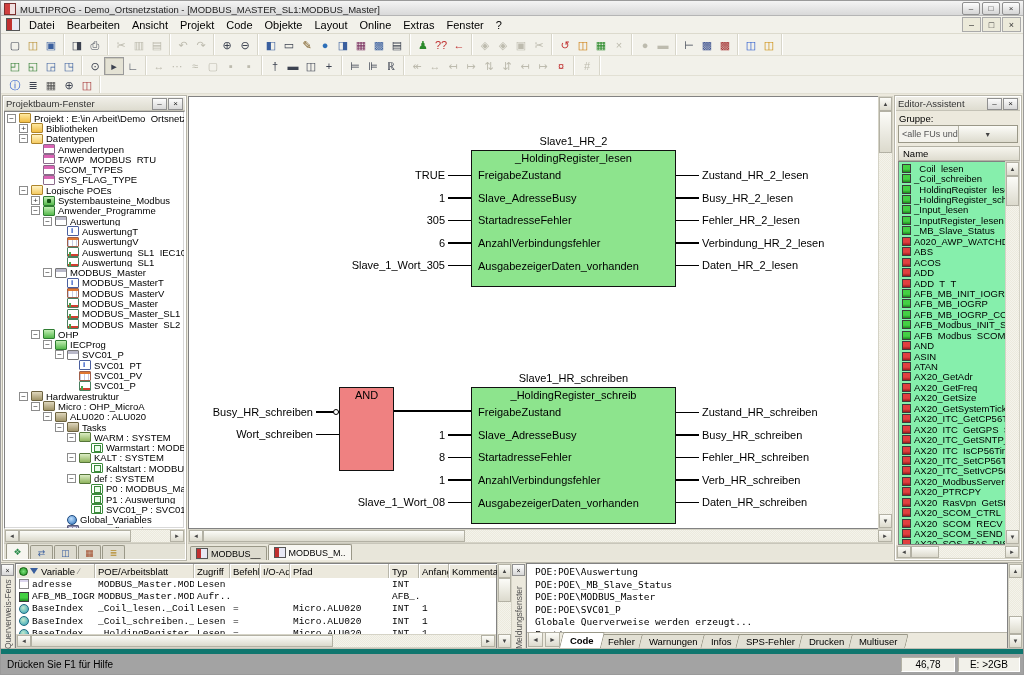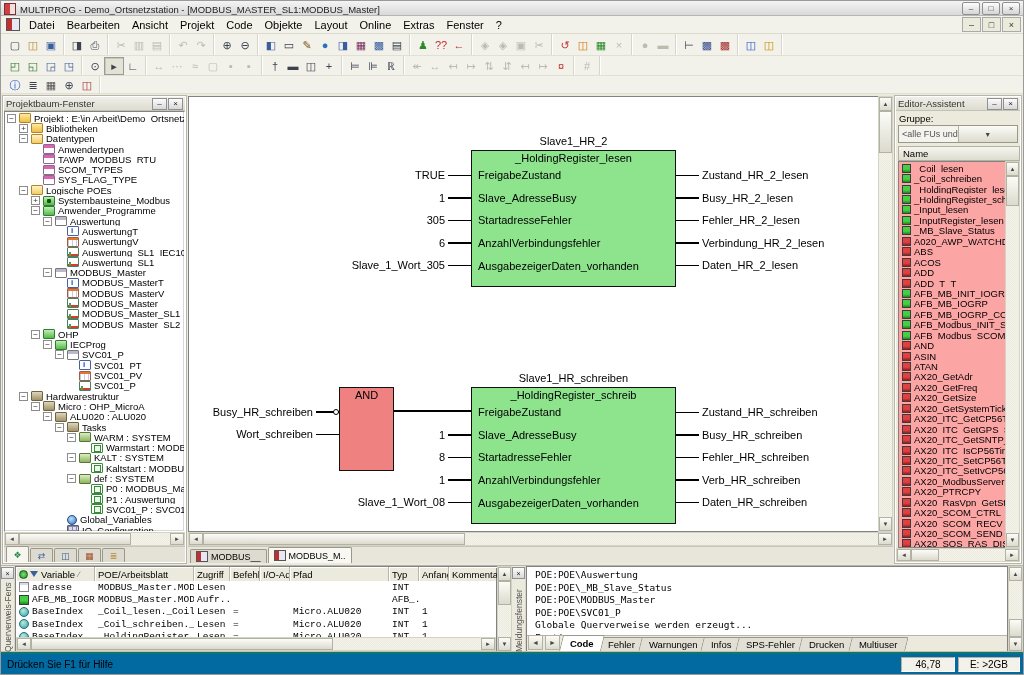--- a/index.html
+++ b/index.html
@@ -118,21 +118,21 @@
   
   .right{width:124px;flex:none;}
   .grp-label{font-size:9.5px;padding:2px 3px 1px;}
   .grp-select{height:16px;margin:0 2px 3px;display:flex;align-items:center;background:#f4f3ed;border:1px solid #9a9888;font-size:9px;color:#555;}
   .grp-select span{flex:1;padding:0 3px;white-space:nowrap;overflow:hidden;}
   .grp-dd{width:14px;height:100%;display:flex;align-items:center;justify-content:center;font-size:7px;
     background:linear-gradient(#fcfcf8,#dddbce);border-left:1px solid #b3b1a4;color:#444;}
   .name-head{height:13px;display:flex;align-items:center;font-size:9.5px;padding:0 4px;
     background:linear-gradient(#f6f5ee,#dedccf);border:1px solid #b3b1a4;margin:0 0 0 2px;}
   .alist-wrap{flex:1;display:flex;min-height:0;margin-left:2px;}
-  .alist{flex:1;background:#fca5a5;border:1px solid #828282;border-right:none;overflow:hidden;font-size:9.5px;padding-top:1px;}
+  .alist{flex:1;background:#86efac;border:1px solid #828282;border-right:none;overflow:hidden;font-size:9.5px;padding-top:1px;}
   .arow{display:flex;align-items:center;height:10.45px;white-space:nowrap;overflow:hidden;}
   .fbi{width:9px;height:9px;flex:none;border:1px solid #3c3c3c;margin:0 3px;box-sizing:border-box;}
   .fbi.g{background:linear-gradient(#44d044 60%,#1d8a1d);}
   .fbi.r{background:linear-gradient(#e04040 60%,#9a1d1d);}
 
   
   .bottom{height:86px;flex:none;display:flex;border-top:1px solid #b8b6aa;background:#ece9dd;}
   .dock{width:13px;flex:none;display:flex;flex-direction:column;align-items:center;background:#ece9dd;border-right:1px solid #d8d6ca;}
   .dockx{width:11px;height:10px;margin-top:1px;display:flex;align-items:center;justify-content:center;font-size:7px;
     background:linear-gradient(#fcfcfc,#d8d8d8);border:1px solid #909090;color:#222;}
@@ -157,21 +157,21 @@
   .mlines{flex:1;font-family:"DejaVu Sans Mono",monospace;font-size:9.5px;line-height:12.5px;padding:2px 2px 0 8px;overflow:hidden;}
   .mtabs{height:15px;flex:none;display:flex;align-items:flex-end;background:#ece9dd;border-top:1px solid #b8b6aa;font-size:9.5px;}
   .mtab-arr{width:13px;height:13px;display:flex;align-items:center;justify-content:center;font-size:7px;
     background:linear-gradient(#fcfcf8,#dddbce);border:1px solid #b3b1a4;margin:0 1px 1px 1px;color:#444;}
   .mtab{height:13px;padding:0 8px;display:flex;align-items:center;border:1px solid #9a9888;border-bottom:none;
     background:#e2e0d4;margin-right:-4px;transform:skewX(-14deg);border-radius:2px 2px 0 0;}
   .mtab span{transform:skewX(14deg);}
   .mtab.active{background:#fff;font-weight:bold;height:15px;z-index:2;}
 
   
-  .statusbar{height:20px;flex:none;display:flex;align-items:center;background:#0369a1;border-top:2px solid #0f766e;
+  .statusbar{height:20px;flex:none;display:flex;align-items:center;background:#a3a3a3;border-top:5px solid #0f766e;
     box-shadow:0 -1px 0 #c2c0b4;font-size:10px;padding:0 3px;}
   .sb-help{flex:1;padding-left:3px;}
   .sb-cell{border:1px solid #b3b1a4;border-right-color:#fff;border-bottom-color:#fff;background:#f2f1ea;
     padding:1px 6px;margin-left:3px;text-align:center;}
 </style>
 </head>
 <body>
 
 <div class="window">
 

